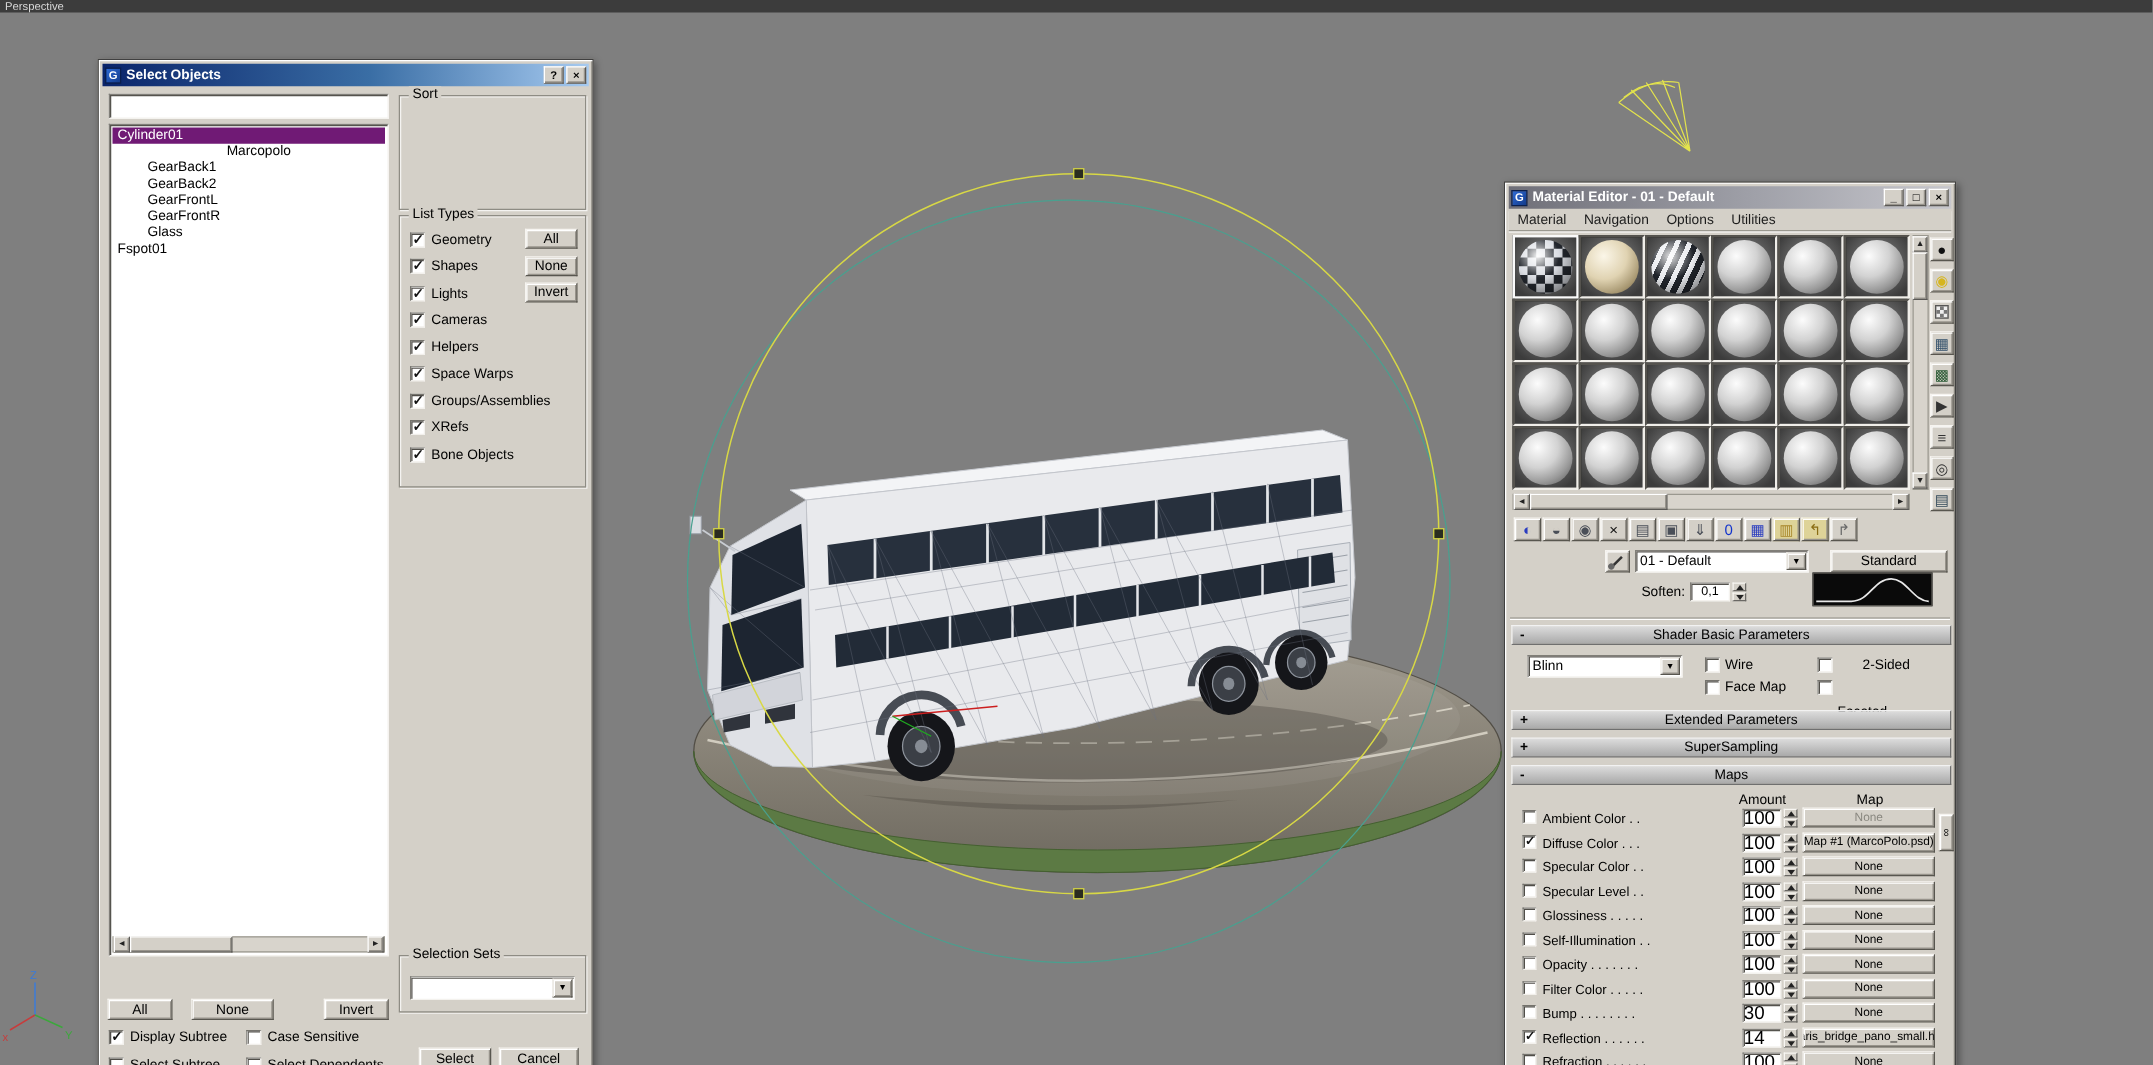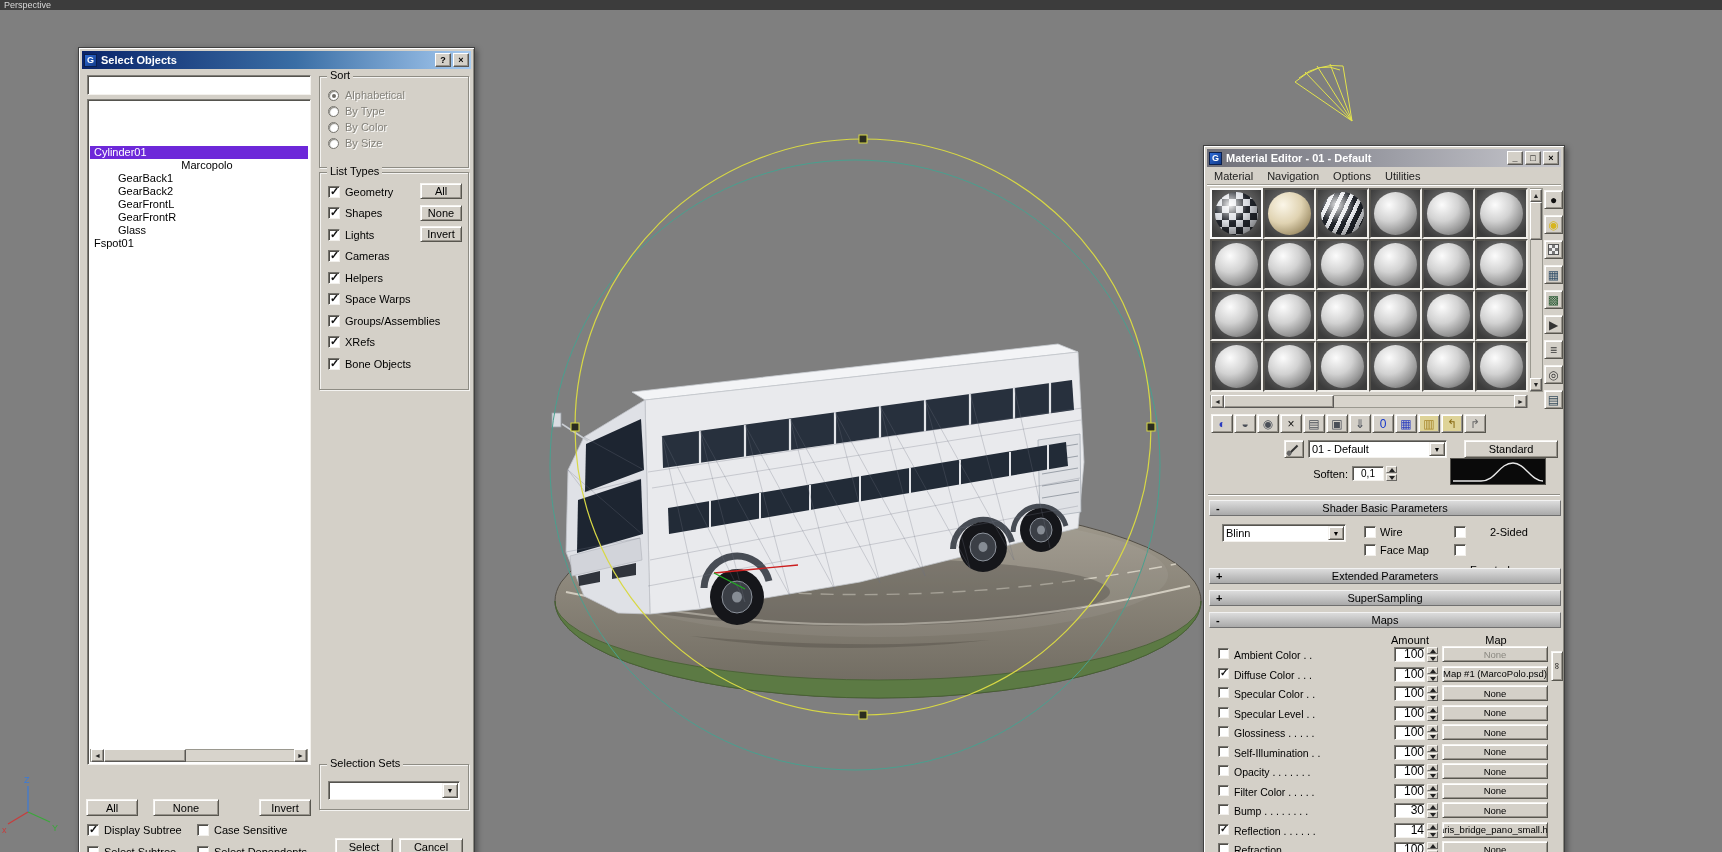--- a/index.html
+++ b/index.html
@@ -34,21 +34,21 @@
 .sbtn{position:absolute;width:13px;height:13px;background:#d4d0c8;border:1px solid;border-color:#fff #5a5855 #5a5855 #fff;box-shadow:inset -1px -1px 0 #98948c;font-size:7px;display:flex;align-items:center;justify-content:center;color:#222;}
 .sthumb{position:absolute;top:0;height:13px;background:#d4d0c8;border:1px solid;border-color:#fff #5a5855 #5a5855 #fff;box-shadow:inset -1px -1px 0 #98948c;}
 .hr{position:absolute;left:4px;right:4px;height:2px;border-top:1px solid #8f8d85;border-bottom:1px solid #fff;}
 
 
 #sel-dialog{left:78px;top:47px;width:397px;height:812px;z-index:10;}
 #sd-filter{position:absolute;left:8px;top:27px;width:224px;height:20px;font:11px "Liberation Sans",sans-serif;padding:2px 3px;outline:none;}
 #sel-list{position:absolute;left:8px;top:51px;width:224px;height:666px;overflow:hidden;}
 #sel-list-items{position:absolute;left:2px;top:2px;right:2px;}
 .sel-item{height:13px;line-height:13px;font-size:11px;white-space:nowrap;}
-.sel-item.selected{background:#6d28d9;color:#fff;margin-top:44px;}
+.sel-item.selected{background:#701a75;color:#fff;}
 #sd-hscroll{left:2px;right:2px;bottom:2px;height:13px;}
 #sort-grp{left:240px;top:28px;width:150px;height:92px;}
 #sort-rows{position:absolute;left:8px;top:10px;right:4px;}
 .radio-row{display:flex;align-items:center;height:16px;gap:6px;}
 .dis-label{color:#84827b;text-shadow:1px 1px 0 #fff;}
 #lt-grp{left:240px;top:124px;width:150px;height:218px;}
 #lt-rows{position:absolute;left:8px;top:8px;right:4px;}
 .lt-row{position:relative;display:flex;align-items:center;height:21.5px;gap:5px;white-space:nowrap;}
 .lt-btn{position:absolute;right:2px;top:2px;width:42px;height:16px;font-size:11px;}
 #ss-grp{left:240px;top:716px;width:150px;height:46px;}
@@ -90,21 +90,21 @@
 .roll .pm{position:absolute;left:6px;font-weight:bold;}
 #blinn-combo{left:18px;top:378px;width:124px;height:18px;}
 .sh-cb{position:absolute;}
 .sh-lb{position:absolute;font-size:11px;white-space:nowrap;}
 .col-h{position:absolute;top:488px;font-size:11px;text-align:center;}
 #maps-rows{position:absolute;left:0;top:0;right:0;bottom:0;}
 .map-row{position:absolute;left:0;width:100%;height:19px;}
 .map-row .cb{position:absolute;left:14px;top:2px;width:11px;height:11px;}
 .map-row .cb.checked::after{font-size:10px;top:-2px;}
 .map-label{position:absolute;left:30px;top:3px;font-size:10.5px;white-space:nowrap;}
-.amt{position:absolute;left:190px;top:1px;width:31px;height:15px;font-size:12px;text-align:right;line-height:13px;}
+.amt{position:absolute;left:190px;top:1px;width:31px;height:15px;font-size:15px;text-align:left;line-height:13px;}
 .map-row .spin{left:223px;top:1px;}
 .map-btn{position:absolute;left:238px;top:0;width:106px;height:16px;font-size:9.5px;white-space:nowrap;overflow:hidden;padding:0 2px;}
 .map-btn.disabled{color:#8a8880;}
 #me-lock{left:347px;top:505px;width:12px;height:30px;font-size:9px;}
 #me-lock span{transform:rotate(90deg);display:block;}
 </style>
 </head>
 <body>
 
 <div id="topstrip"></div>
@@ -215,38 +215,20 @@
       </div>
     <div id="sd-hscroll" class="sbar">
       <span class="sbtn" style="left:0;top:-1px;">◄</span>
       <span class="sbtn" style="right:0;top:-1px;">►</span>
       <span class="sthumb" style="left:13px;width:82px;top:-1px;"></span>
     </div>
   </div>
 
   <div id="sort-grp" class="grp">
     <span class="grp-t">Sort</span>
-    <div id="sort-rows">
-        <div class="radio-row">
-          <div class="radio on"></div>
-          <div class="dis-label">Alphabetical</div>
-        </div>
-        <div class="radio-row">
-          <div class="radio"></div>
-          <div class="dis-label">By Type</div>
-        </div>
-        <div class="radio-row">
-          <div class="radio"></div>
-          <div class="dis-label">By Color</div>
-        </div>
-        <div class="radio-row">
-          <div class="radio"></div>
-          <div class="dis-label">By Size</div>
-        </div>
-      </div>
   </div>
 
   <div id="lt-grp" class="grp">
     <span class="grp-t">List Types</span>
     <div id="lt-rows">
         <div class="lt-row">
           <div class="cb checked"></div>
           <div class="cb-label">Geometry</div>
           <div class="btn lt-btn">All</div>
         </div>

